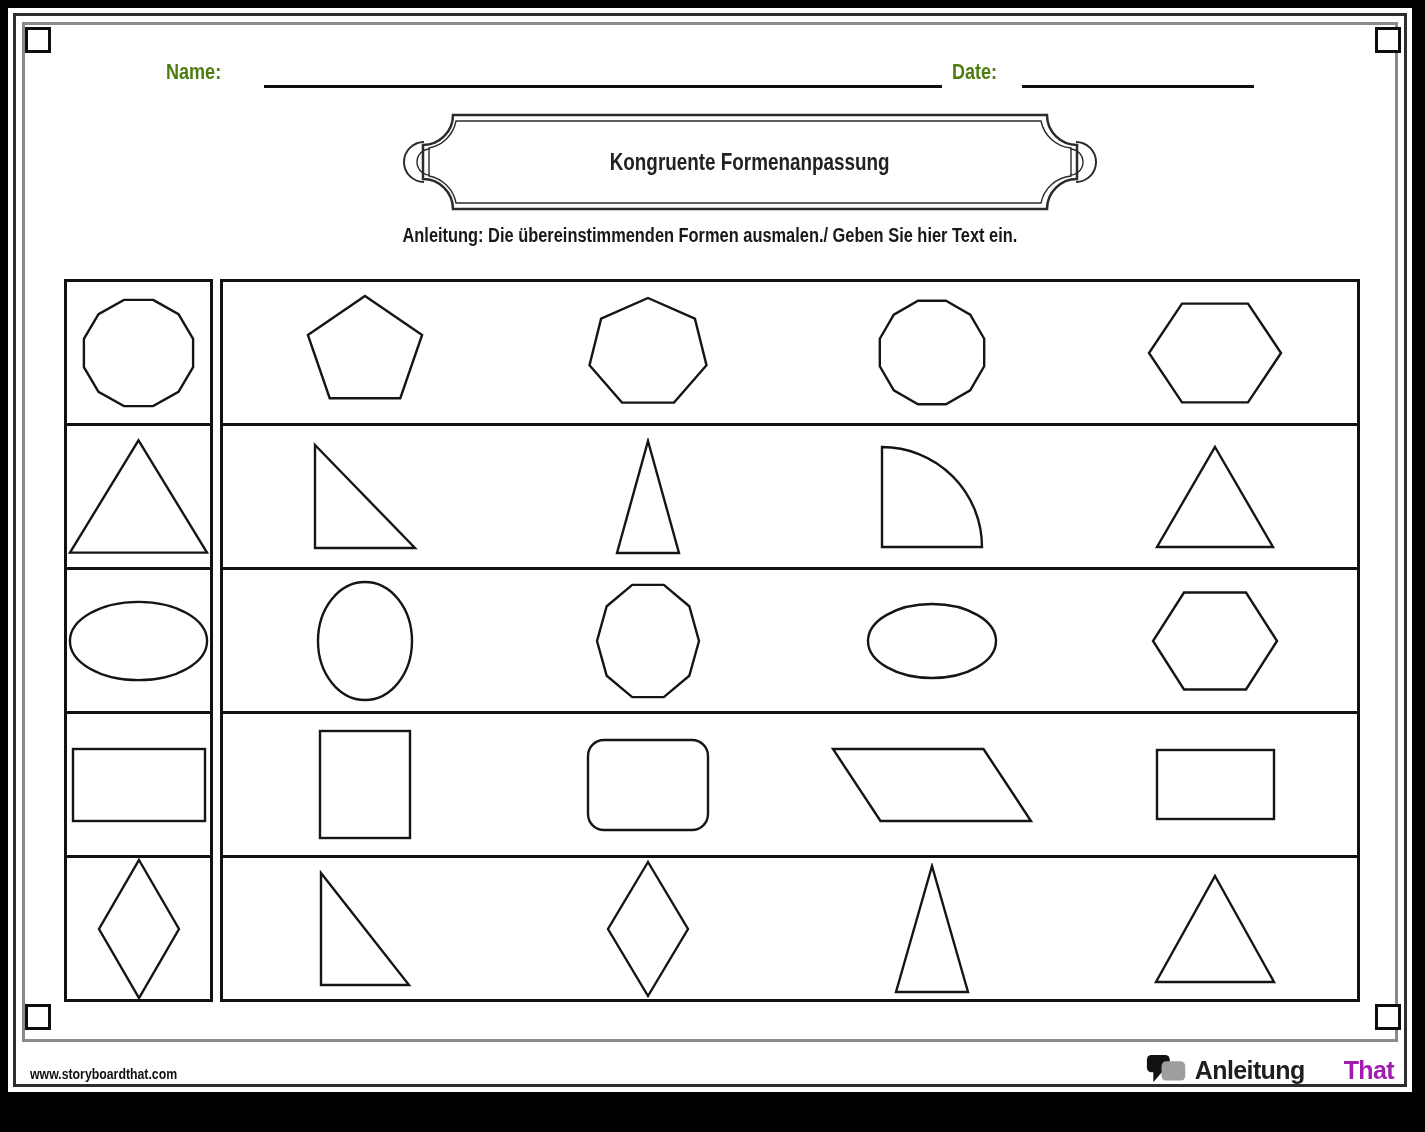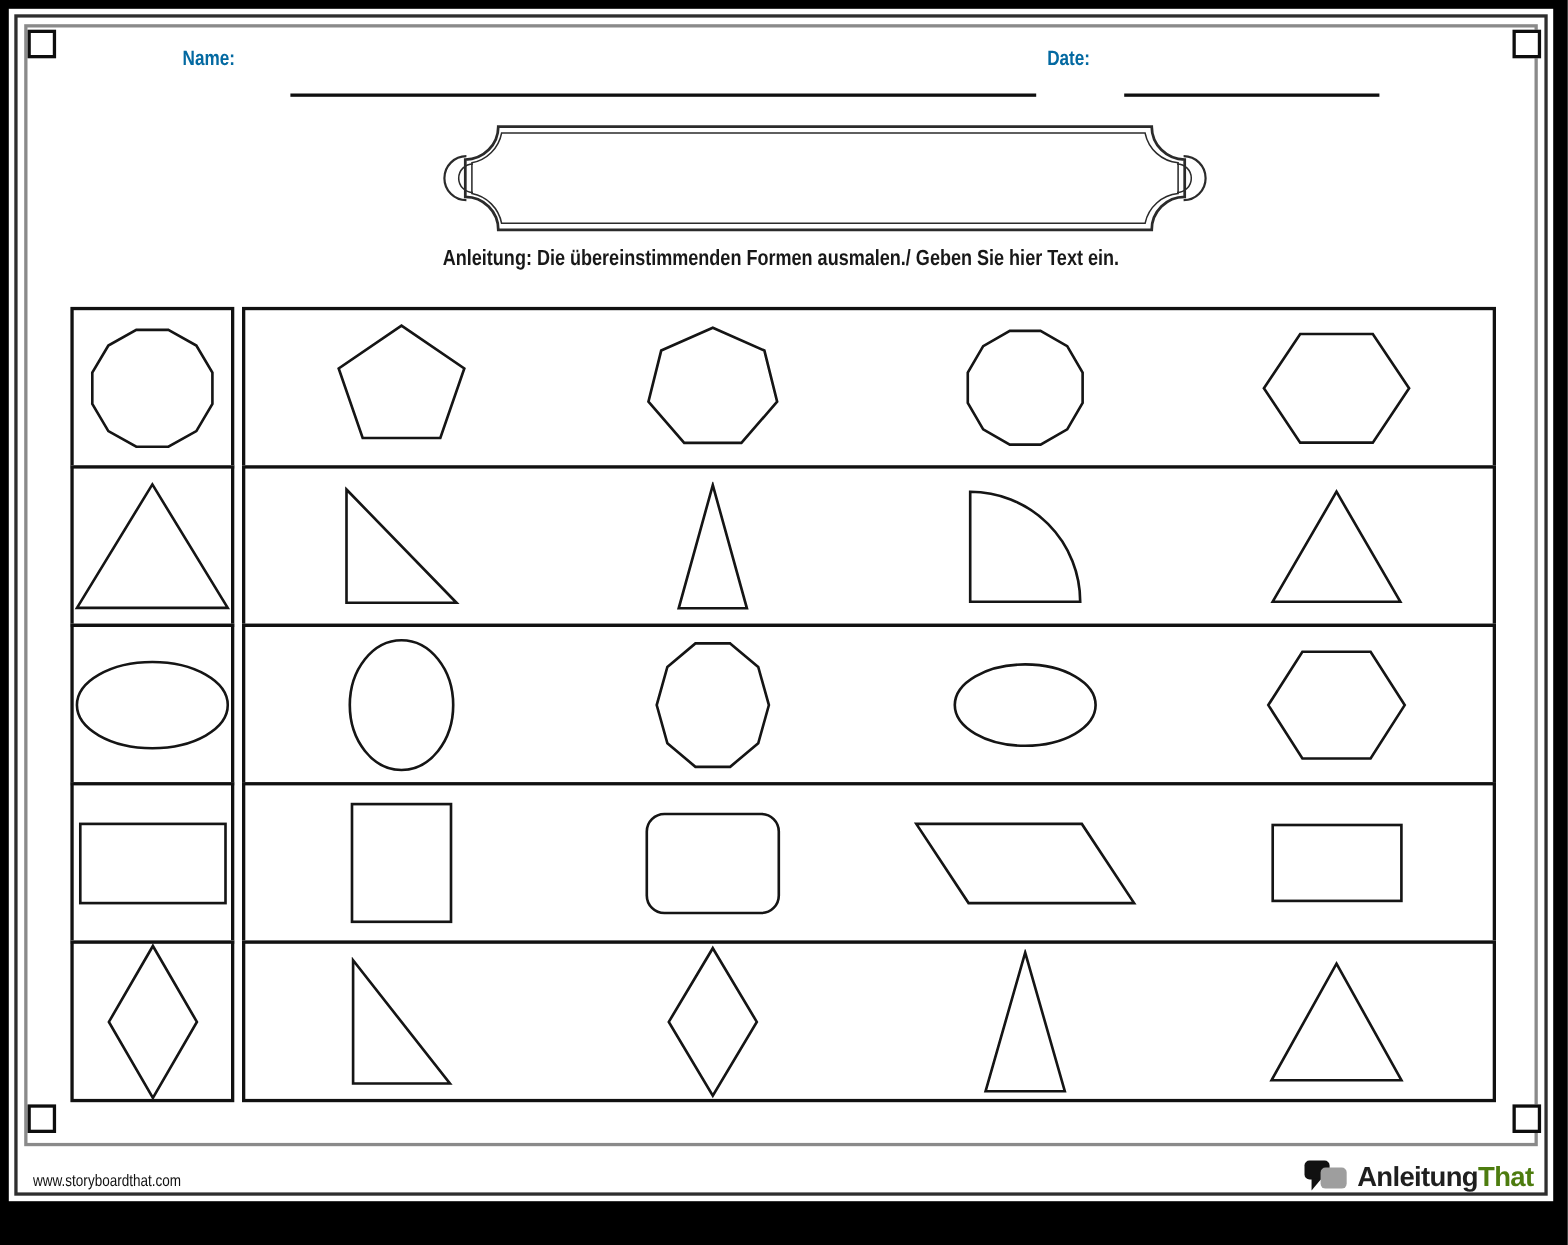--- a/index.html
+++ b/index.html
@@ -13,21 +13,21 @@
   }
   .inner-line{position:absolute;inset:5px;border:3px solid #2e2e2e;pointer-events:none;}
   .frame{position:absolute;left:14px;top:14px;right:14px;bottom:50px;border:3px solid #8a8a8a;}
   .corner{position:absolute;width:20px;height:20px;border:3px solid #0d0d0d;background:#fff;}
   .corner.tl{left:17px;top:19px;} .corner.tr{left:1367px;top:19px;}
   .corner.bl{left:17px;top:996px;} .corner.br{left:1367px;top:996px;}
 
   .cond{display:inline-block;transform:scaleX(0.82);transform-origin:0 50%;white-space:nowrap;}
   .cond-c{display:inline-block;transform:scaleX(0.82);transform-origin:50% 50%;white-space:nowrap;}
 
-  .header-label{position:absolute;top:35px;font-weight:bold;font-size:19px;color:#0369a1;}
+  .header-label{position:absolute;top:51px;font-weight:bold;font-size:22px;color:#4d7c0f;}
   #name-label{left:158px;} #date-label{left:944px;}
   .fill-line{position:absolute;top:50px;height:27px;border-bottom:3px solid #0f0f0f;}
   #name-line{left:256px;width:678px;} #date-line{left:1014px;width:232px;}
 
   #banner-svg{position:absolute;left:392px;top:104px;}
   #banner-title{
     position:absolute;left:392px;top:104px;width:700px;height:100px;
     display:flex;align-items:center;justify-content:center;
     font-weight:bold;font-size:23px;color:#222;
   }
@@ -45,24 +45,24 @@
   }
   .tcell + .tcell{margin-top:-3px;}
   .orow{
     width:1140px;height:147px;border:3px solid #111;box-sizing:border-box;
     display:flex;background:#fff;
   }
   .orow + .orow{margin-top:-3px;}
   .ocell{flex:1 1 0;display:flex;align-items:center;justify-content:center;}
   svg.shape{display:block;}
 
-  #footer-url{position:absolute;left:22px;top:1057px;font-weight:normal;font-size:15px;color:#101010;}
+  #footer-url{position:absolute;left:22px;top:1057px;font-weight:bold;font-size:15px;color:#101010;}
   #logo{position:absolute;right:18px;top:1042px;height:40px;display:flex;align-items:center;gap:7px;}
   #logo-text{font-size:25px;font-weight:bold;letter-spacing:-0.6px;color:#1f1f1f;white-space:nowrap;}
-  #logo-text .that{color:#4d7c0f;}
+  #logo-text .that{color:#a21caf;margin-left:39px;}
 </style>
 </head>
 <body>
 
 <div class="sheet">
   <div class="inner-line"></div>
   <div class="frame"></div>
   <div class="corner tl"></div>
   <div class="corner tr"></div>
   <div class="corner bl"></div>
@@ -76,20 +76,23 @@
   <svg id="banner-svg" width="700" height="100" viewBox="0 0 700 100">
     <g fill="none" stroke="#2b2b2b">
       <path stroke-width="2.5" d="M 53 3 H 647 A 30 30 0 0 0 677 33 V 67 A 30 30 0 0 0 647 97 H 53 A 30 30 0 0 0 23 67 V 33 A 30 30 0 0 0 53 3 Z"></path>
       <path stroke-width="1.4" d="M 56 9 H 641 A 34 34 0 0 0 671 36 V 64 A 34 34 0 0 0 641 91 H 56 A 34 34 0 0 0 29 64 V 36 A 34 34 0 0 0 56 9 Z"></path>
       <path stroke-width="2" d="M 24 30 A 20 20 0 0 0 24 70"></path>
       <path stroke-width="1.4" d="M 30 37 A 13 13 0 0 0 30 63"></path>
       <path stroke-width="2" d="M 676 30 A 20 20 0 0 1 676 70"></path>
       <path stroke-width="1.4" d="M 670 37 A 13 13 0 0 1 670 63"></path>
     </g>
   </svg>
+  <div id="banner-title">
+    <span class="cond-c">Kongruente Formenanpassung</span>
+  </div>
 
   <div id="instructions">
     <span class="cond-c">Anleitung: Die übereinstimmenden Formen ausmalen./ Geben Sie hier Text ein.</span>
   </div>
 
   <div id="grid">
     <div id="grid-left">
         <div class="tcell">
           <svg width="119" height="116" viewBox="0 0 119 116" class="shape">
             <g fill="none" stroke="#151515" stroke-width="2.4" stroke-linejoin="miter">

